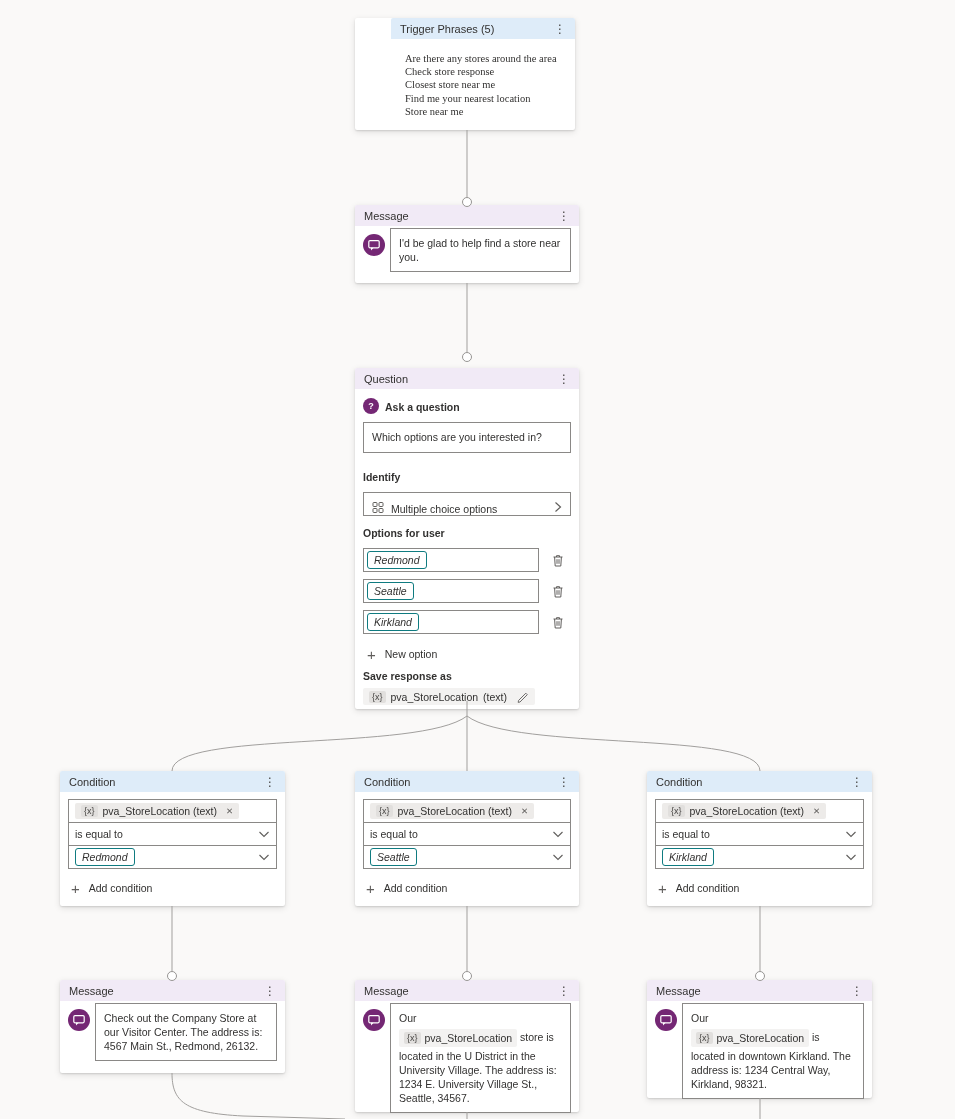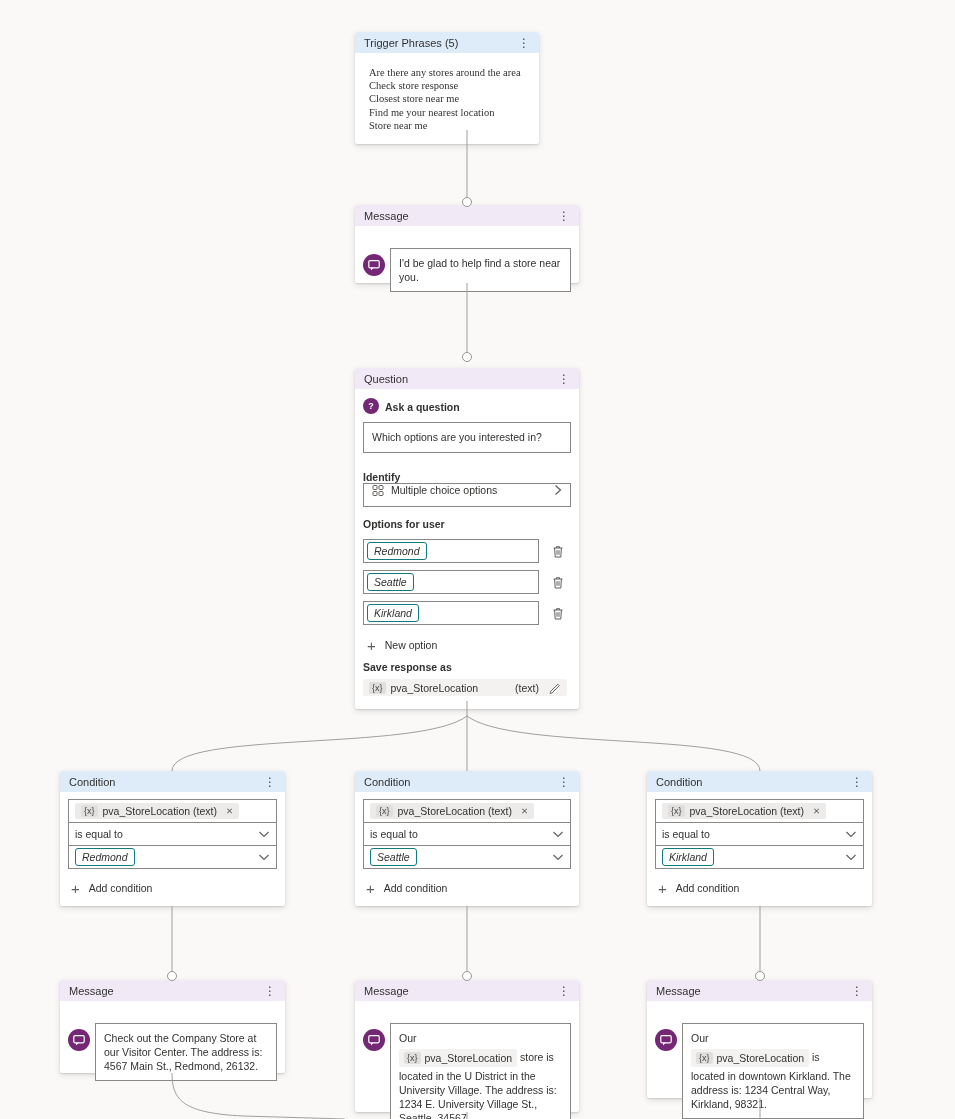--- a/index.html
+++ b/index.html
@@ -6,66 +6,66 @@
   .canvas{position:relative;width:955px;height:1119px;background:#faf9f8;overflow:hidden;}
   .wires{position:absolute;left:0;top:0;pointer-events:none;z-index:5;}
   .node{position:absolute;background:#fff;border-radius:2px;color:#323130;font-size:10.5px;
         box-shadow:0 1px 2px rgba(0,0,0,.13),0 2px 7px rgba(0,0,0,.11);z-index:2;}
   .hdr{height:21px;display:flex;align-items:center;justify-content:space-between;
        padding:0 7px 0 9px;font-size:11px;border-radius:2px 2px 0 0;}
   .hdr.blue{background:#deecf9;}
   .hdr.purple{background:#f1eaf6;}
   .kebab{color:#484644;font-size:12px;line-height:1;cursor:pointer;padding:0 2px;}
   
-  .n-trigger{left:355px;top:32px;width:184px;height:112px;}
+  .n-trigger{left:355px;top:18px;width:184px;height:112px;padding-left:36px;}
   .n-msg1{left:355px;top:205px;width:224px;height:78px;}
   .n-question{left:355px;top:368px;width:224px;height:341px;}
   .n-cond0{left:60px;top:771px;width:225px;height:135px;}
   .n-cond1{left:355px;top:771px;width:224px;height:135px;}
   .n-cond2{left:647px;top:771px;width:225px;height:135px;}
   .n-rmsg0{left:60px;top:980px;width:225px;height:93px;}
   .n-rmsg1{left:355px;top:980px;width:224px;height:132px;}
   .n-rmsg2{left:647px;top:980px;width:225px;height:118px;}
   
   .phrases{padding:13px 14px 0;line-height:13.2px;font-family:Liberation Serif, serif;}
   
-  .msg-body{display:flex;align-items:flex-start;gap:5px;padding:22px 8px 10px;}
+  .msg-body{display:flex;align-items:flex-start;gap:5px;padding:2px 8px 10px;}
   .msg-icon{flex:none;margin-top:6px;}
   .msg-box{flex:1;border:1px solid #8a8886;padding:7px 8px;line-height:14px;background:#fff;min-height:14px;}
   .pline{margin-top:2px;line-height:14px;}
   .inline-pill{display:inline-flex;align-items:center;gap:4px;background:#f3f2f1;border-radius:2px;
                padding:2px 5px;margin:2px 0;white-space:nowrap;}
   .xchip{display:inline-block;background:#e1dfdd;border-radius:2px;padding:0 3px;font-size:9px;color:#484644;line-height:12px;}
   
   .q-body{padding:0 8px;}
   .ask-row{margin-top:10px;height:16px;display:flex;align-items:center;gap:6px;font-weight:bold;font-size:10.5px;}
   .q-box{margin-top:7px;border:1px solid #8a8886;padding:7px 8px;line-height:15px;}
   .sec-label{margin-top:18px;font-weight:bold;}
   .sec-label.small{margin-top:11px;}
-  .choice-box{margin-top:0;border:1px solid #8a8886;height:22px;display:flex;align-items:flex-start;gap:7px;padding:0 8px;cursor:pointer;}
+  .choice-box{margin-top:9px;border:1px solid #8a8886;height:22px;display:flex;align-items:flex-end;gap:7px;padding:0 8px;cursor:pointer;}
   .choice-box .chev-r{margin-left:auto;}
   .opt-row{display:flex;align-items:center;margin-top:9px;}
   .opt-row + .opt-row{margin-top:7px;}
   .opt-input{border:1px solid #8a8886;width:168px;height:22px;display:flex;align-items:center;padding:0 3px;background:#fff;}
   .chip{display:inline-block;border:1px solid #0f7b80;border-radius:3px;padding:2px 6px;background:#fff;color:#323130;font-style:italic;}
   .trash{margin-left:13px;cursor:pointer;display:flex;}
   .new-opt,.addc{display:flex;align-items:center;gap:9px;cursor:pointer;}
   .new-opt{margin-top:12px;height:16px;margin-left:4px;}
   .plus{font-size:15px;font-weight:300;color:#605e5c;line-height:1;}
   .var-pill{margin-top:6px;display:inline-flex;align-items:center;gap:5px;background:#f3f2f1;border-radius:2px;padding:2px 6px;}
   .pencil{margin-left:4px;display:flex;cursor:pointer;}
   
   .cond-body{padding:7px 8px 0;}
   .crow{border:1px solid #8a8886;height:22px;display:flex;align-items:center;padding:0 6px;background:#fff;}
   .crow + .crow{margin-top:-1px;}
   .crow .chev-d{margin-left:auto;}
   .cpill{display:inline-flex;align-items:center;gap:5px;background:#edebe9;border-radius:2px;padding:2px 6px;}
   .xclose{font-size:8.5px;color:#605e5c;margin-left:4px;cursor:pointer;}
   .addc{margin:11px 0 0 3px;height:16px;}
-  .muted{color:#323130;margin-left:32px;}
+  .muted{color:#323130;}
 </style>
 </head>
 <body>
 
 <div class="canvas">
 
   <svg class="wires" width="955" height="1119">
     <g stroke="#a19f9d" stroke-width="1" fill="none">
       <path d="M467 130 V197"></path>
       <path d="M467 283 V352"></path>

